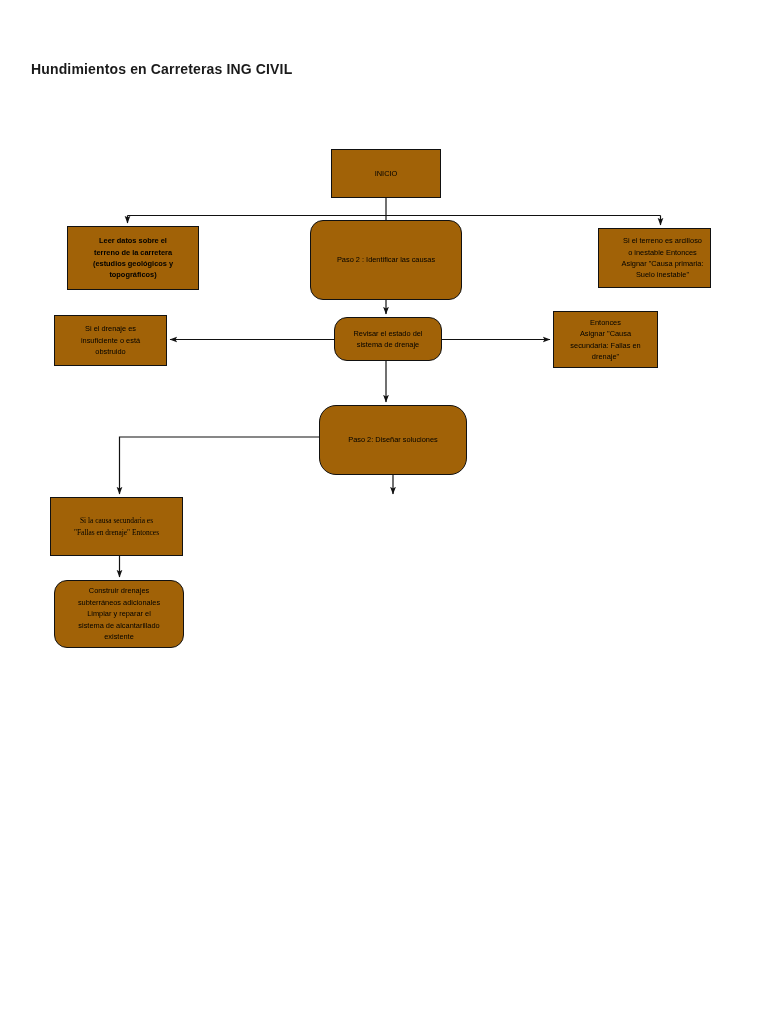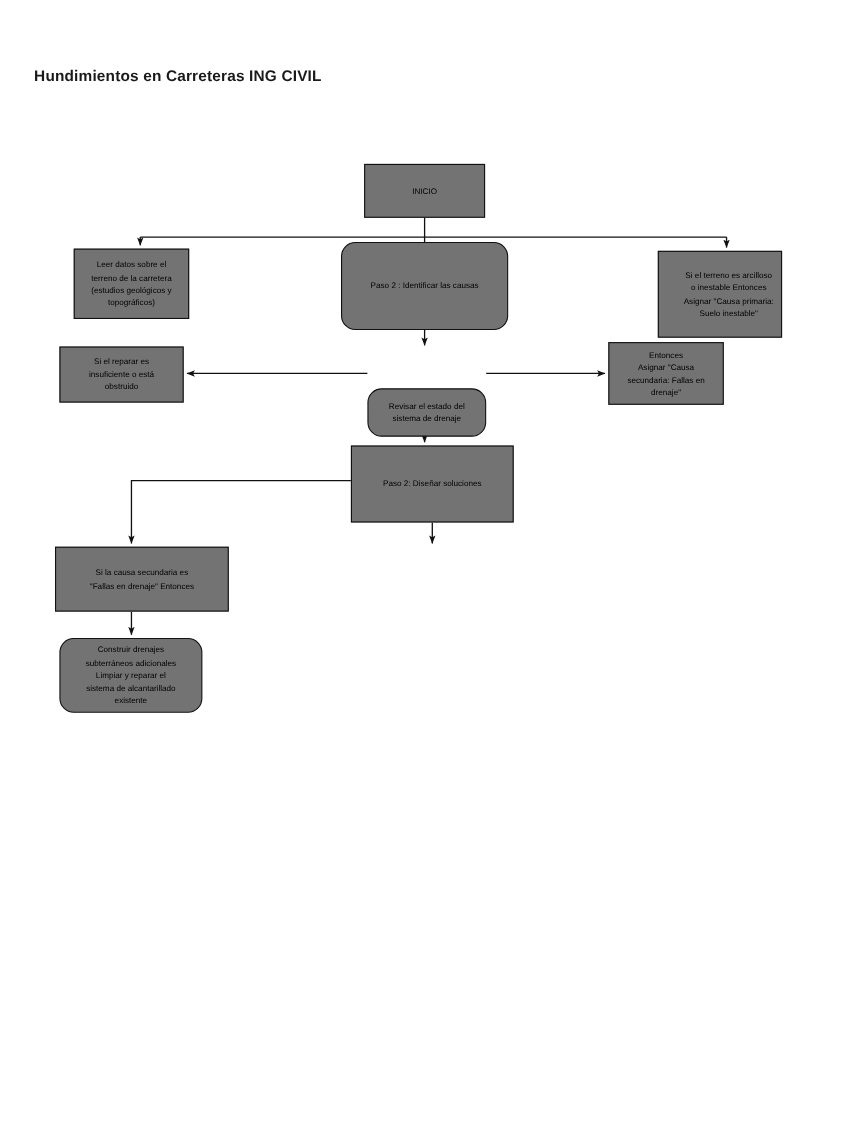--- a/index.html
+++ b/index.html
@@ -35,48 +35,48 @@
     left: 0;
     top: 0;
     width: 768px;
     height: 1024px;
     pointer-events: none;
   }
   .node {
     position: absolute;
     box-sizing: border-box;
     border: 1.2px solid #111111;
-    background: #737373;
+    background: #a16207;
     display: flex;
     align-items: center;
     justify-content: center;
     text-align: center;
     font-size: 7.4px;
     line-height: 1.55;
     color: #000000;
     padding: 2px 4px;
   }
   .node.round {
     border-radius: 13px;
   }
   .node .txt {
     display: block;
     white-space: pre-line;
   }
 
   
   #n-inicio      { left: 331px; top: 149px; width: 110px; height: 49px; }
-  #n-leer        { left: 67px;  top: 226px; width: 105px; height: 64px; }
+  #n-leer        { left: 67px;  top: 226px; width: 132px; height: 64px; font-weight: bold; }
   #n-paso1       { left: 310px; top: 220px; width: 152px; height: 80px; }
-  #n-arcilloso   { left: 598px; top: 228px; width: 113px; height: 79px; padding-left: 20px; }
+  #n-arcilloso   { left: 598px; top: 228px; width: 113px; height: 60px; padding-left: 20px; }
   #n-drenaje-ins { left: 54px;  top: 315px; width: 113px; height: 51px; }
-  #n-revisar     { left: 334px; top: 317px; width: 108px; height: 44px; margin-top: 36px; }
+  #n-revisar     { left: 334px; top: 317px; width: 108px; height: 44px; }
   #n-entonces-sec{ left: 553px; top: 311px; width: 105px; height: 57px; }
-  #n-paso2       { left: 319px; top: 405px; width: 148px; height: 70px; }
-  #n-causa-sec   { left: 50px;  top: 497px; width: 158px; height: 59px; }
+  #n-paso2       { left: 319px; top: 405px; width: 148px; height: 70px; border-radius: 17px; }
+  #n-causa-sec   { left: 50px;  top: 497px; width: 133px; height: 59px; font-family: Liberation Serif, serif; }
   #n-causa-prim  { left: 324px; top: 497px; width: 137px; height: 78px; }
   #n-construir   { left: 54px;  top: 580px; width: 130px; height: 68px; }
 </style>
 </head>
 <body>
 
 <div id="canvas">
 
   <div id="doc-title">Hundimientos en Carreteras ING CIVIL</div>
 
@@ -131,21 +131,21 @@
   </div>
 
   <div class="node" id="n-arcilloso">
     <span class="txt">Si el terreno es arcilloso
 o inestable Entonces
 Asignar "Causa primaria:
 Suelo inestable"</span>
   </div>
 
   <div class="node" id="n-drenaje-ins">
-    <span class="txt">Si el reparar es
+    <span class="txt">Si el drenaje es
 insuficiente o está
 obstruido</span>
   </div>
 
   <div class="node round" id="n-revisar">
     <span class="txt">Revisar el estado del
 sistema de drenaje</span>
   </div>
 
   <div class="node" id="n-entonces-sec">

